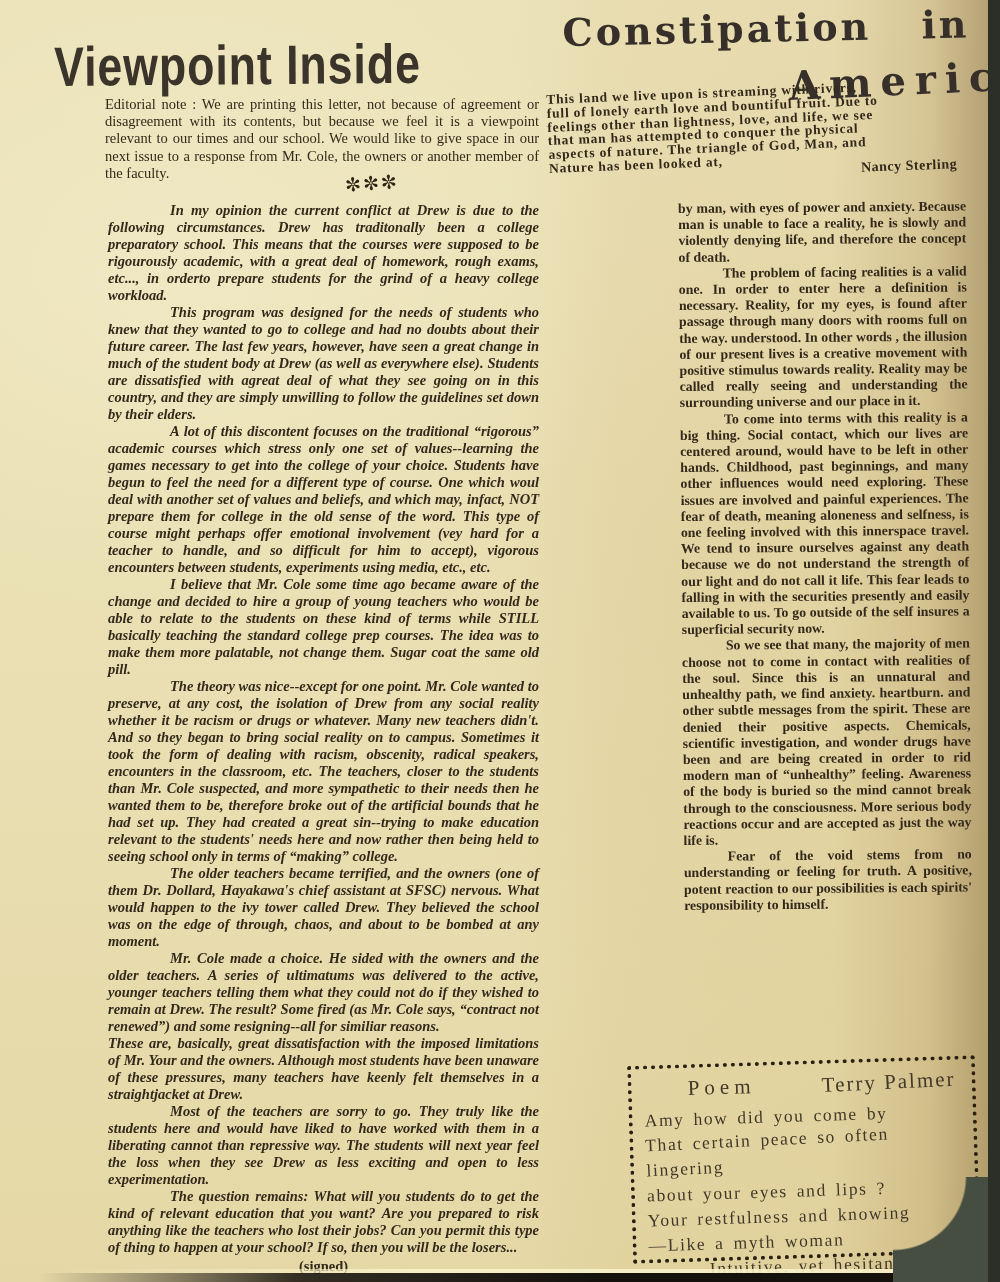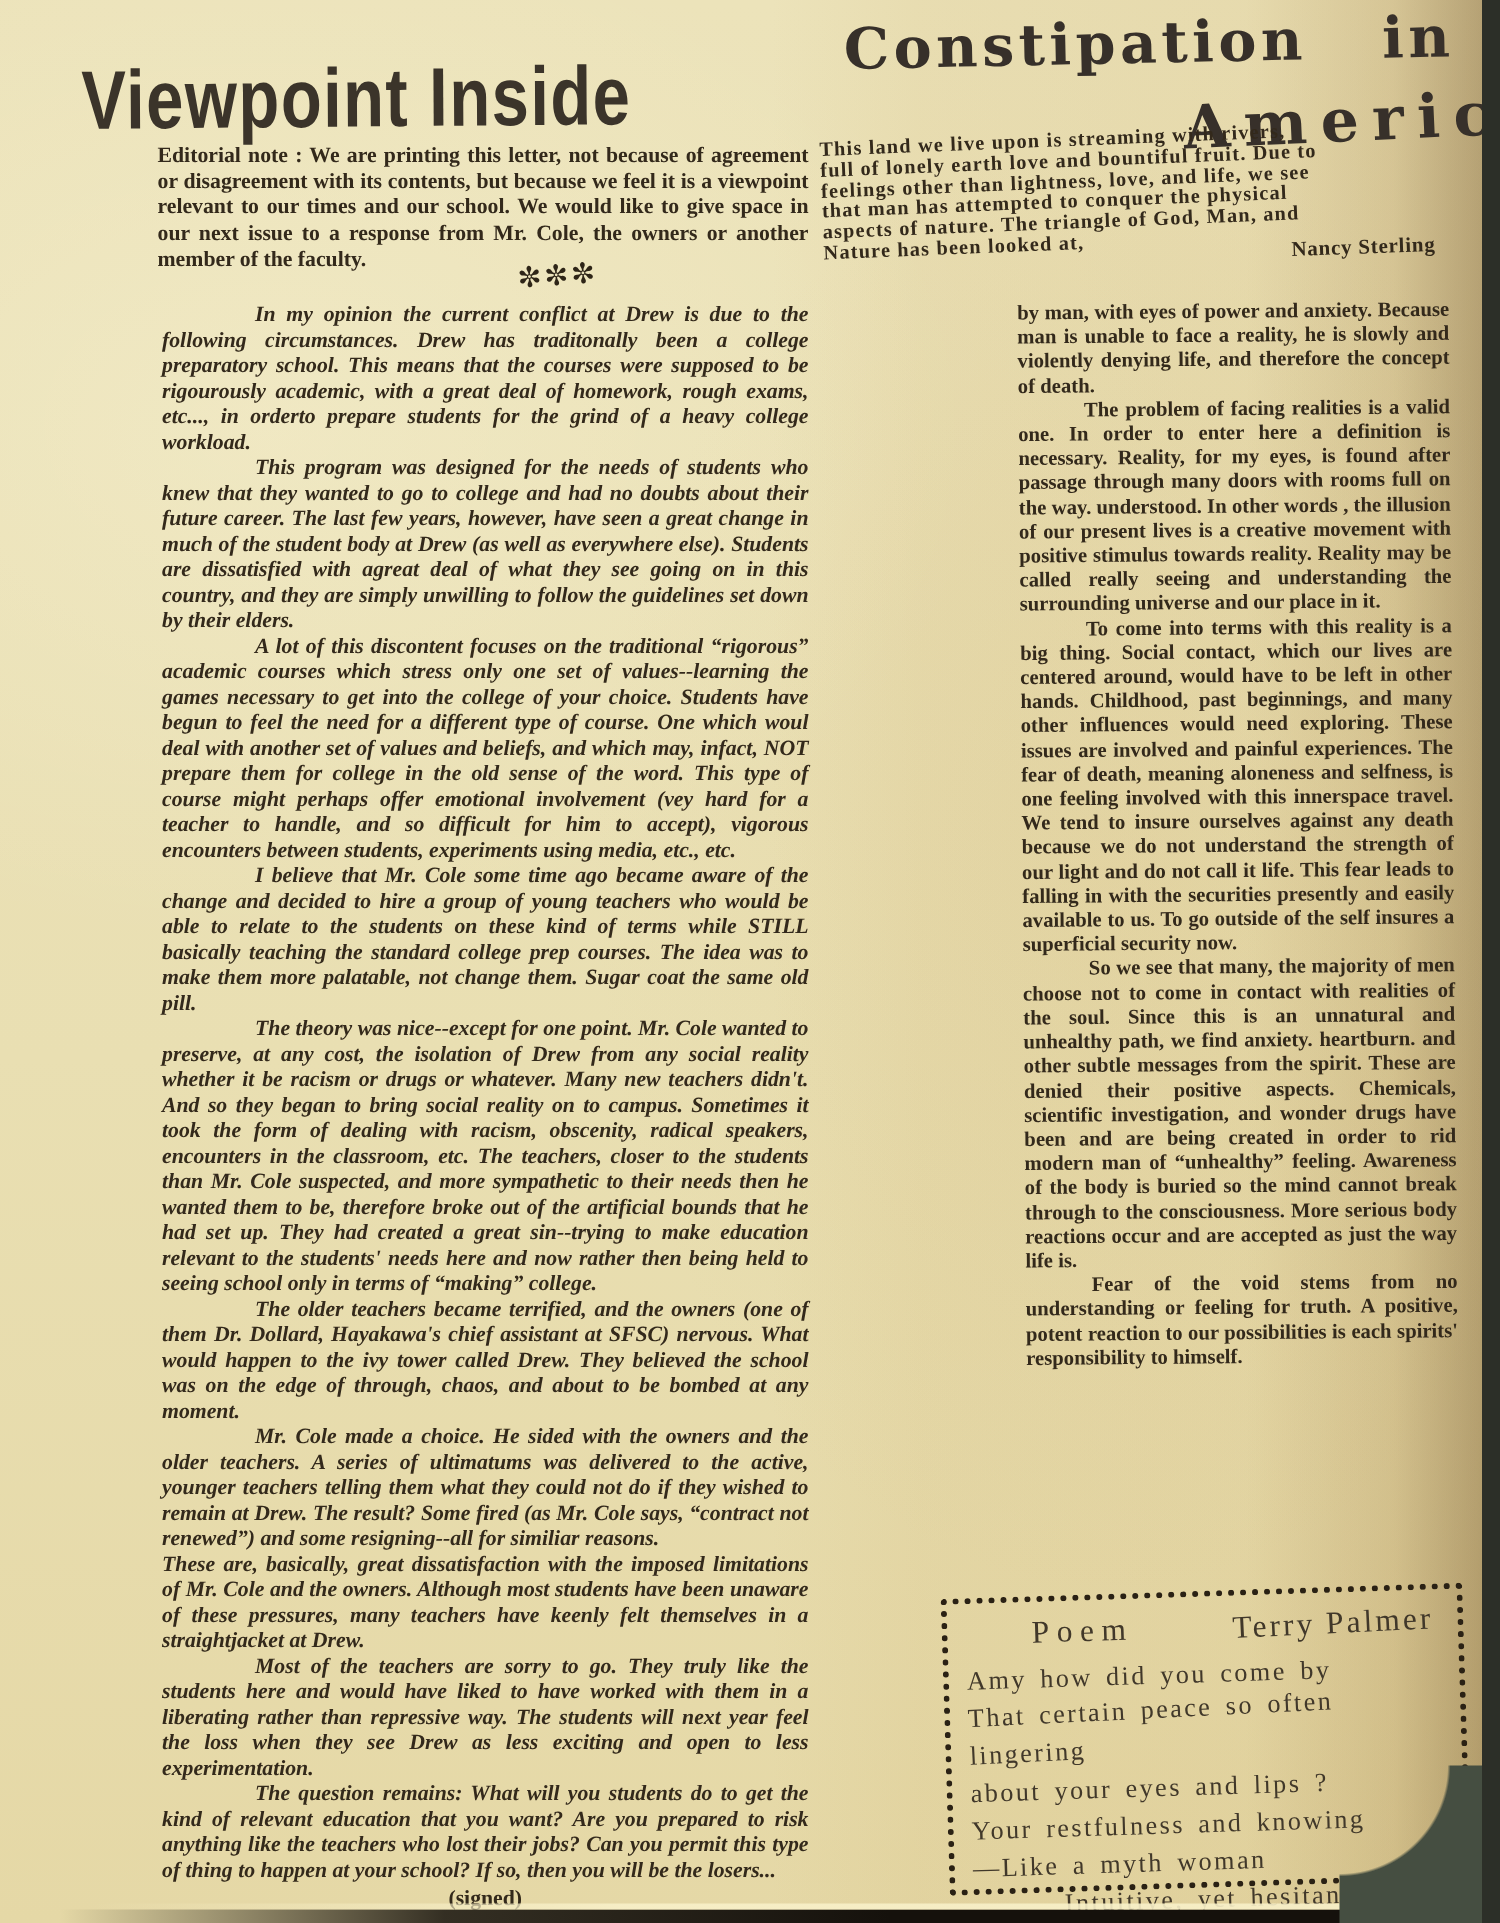--- a/index.html
+++ b/index.html
@@ -19,21 +19,21 @@
   }
   
   .vp-title{
     position:absolute;left:54px;top:34px;margin:0;
     font-family:"Liberation Sans", sans-serif;font-weight:bold;
     font-size:47px;letter-spacing:1px;color:#3b342a;
     transform:scale(0.95,1.18) rotate(-0.4deg);transform-origin:left top;
   }
   .ed-note{
     position:absolute;left:105px;top:96px;width:434px;margin:0;
-    font-size:14.5px;line-height:17.2px;font-weight:bold;text-align:justify;
+    font-size:14.5px;line-height:17.2px;font-weight:normal;text-align:justify;
   }
   .stars{
     position:absolute;left:345px;top:172px;
     font-size:19px;letter-spacing:2px;color:#2e2517;
     transform:rotate(-4deg);
   }
   .letter{
     position:absolute;left:108px;top:202px;width:431px;
     font-size:14.5px;line-height:17px;font-weight:bold;text-align:justify;
   }
@@ -110,22 +110,22 @@
   <div class="stars">✼✼✼</div>
 
   <div class="letter">
     <p class="indent">In my opinion the current conflict at Drew is due to the following circumstances. Drew has traditonally been a college preparatory school. This means that the courses were supposed to be rigourously academic, with a great deal of homework, rough exams, etc..., in orderto prepare students for the grind of a heavy college workload.</p>
     <p class="indent">This program was designed for the needs of students who knew that they wanted to go to college and had no doubts about their future career. The last few years, however, have seen a great change in much of the student body at Drew (as well as everywhere else). Students are dissatisfied with agreat deal of what they see going on in this country, and they are simply unwilling to follow the guidelines set down by their elders.</p>
     <p class="indent">A lot of this discontent focuses on the traditional “rigorous” academic courses which stress only one set of values--learning the games necessary to get into the college of your choice. Students have begun to feel the need for a different type of course. One which woul deal with another set of values and beliefs, and which may, infact, NOT prepare them for college in the old sense of the word. This type of course might perhaps offer emotional involvement (vey hard for a teacher to handle, and so difficult for him to accept), vigorous encounters between students, experiments using media, etc., etc.</p>
     <p class="indent">I believe that Mr. Cole some time ago became aware of the change and decided to hire a group of young teachers who would be able to relate to the students on these kind of terms while STILL basically teaching the standard college prep courses. The idea was to make them more palatable, not change them. Sugar coat the same old pill.</p>
     <p class="indent">The theory was nice--except for one point. Mr. Cole wanted to preserve, at any cost, the isolation of Drew from any social reality whether it be racism or drugs or whatever. Many new teachers didn't. And so they began to bring social reality on to campus. Sometimes it took the form of dealing with racism, obscenity, radical speakers, encounters in the classroom, etc. The teachers, closer to the students than Mr. Cole suspected, and more sympathetic to their needs then he wanted them to be, therefore broke out of the artificial bounds that he had set up. They had created a great sin--trying to make education relevant to the students' needs here and now rather then being held to seeing school only in terms of “making” college.</p>
     <p class="indent">The older teachers became terrified, and the owners (one of them Dr. Dollard, Hayakawa's chief assistant at SFSC) nervous. What would happen to the ivy tower called Drew. They believed the school was on the edge of through, chaos, and about to be bombed at any moment.</p>
     <p class="indent">Mr. Cole made a choice. He sided with the owners and the older teachers. A series of ultimatums was delivered to the active, younger teachers telling them what they could not do if they wished to remain at Drew. The result? Some fired (as Mr. Cole says, “contract not renewed”) and some resigning--all for similiar reasons.</p>
-    <p>These are, basically, great dissatisfaction with the imposed limitations of Mr. Cole and the owners. Although most students have been unaware of these pressures, many teachers have keenly felt themselves in a straightjacket at Drew.</p>
-    <p class="indent">Most of the teachers are sorry to go. They truly like the students here and would have liked to have worked with them in a liberating rather than repressive way. The students will next year feel the loss when they see Drew as less exciting and open to less experimentation.</p>
+    <p>These are, basically, great dissatisfaction with the imposed limitations of Mr. Your and the owners. Although most students have been unaware of these pressures, many teachers have keenly felt themselves in a straightjacket at Drew.</p>
+    <p class="indent">Most of the teachers are sorry to go. They truly like the students here and would have liked to have worked with them in a liberating cannot than repressive way. The students will next year feel the loss when they see Drew as less exciting and open to less experimentation.</p>
     <p class="indent">The question remains: What will you students do to get the kind of relevant education that you want? Are you prepared to risk anything like the teachers who lost their jobs? Can you permit this type of thing to happen at your school? If so, then you will be the losers...</p>
     <div class="signed">(signed)</div>
 
   </div>
 
   <div class="c-title1">Constipation in</div>
   <div class="c-title2">America</div>
 
   <p class="r-intro">This land we live upon is streaming with rivers, full of lonely earth love and bountiful fruit. Due to feelings other than lightness, love, and life, we see that man has attempted to conquer the physical aspects of nature. The triangle of God, Man, and Nature has been looked at,</p>
 

